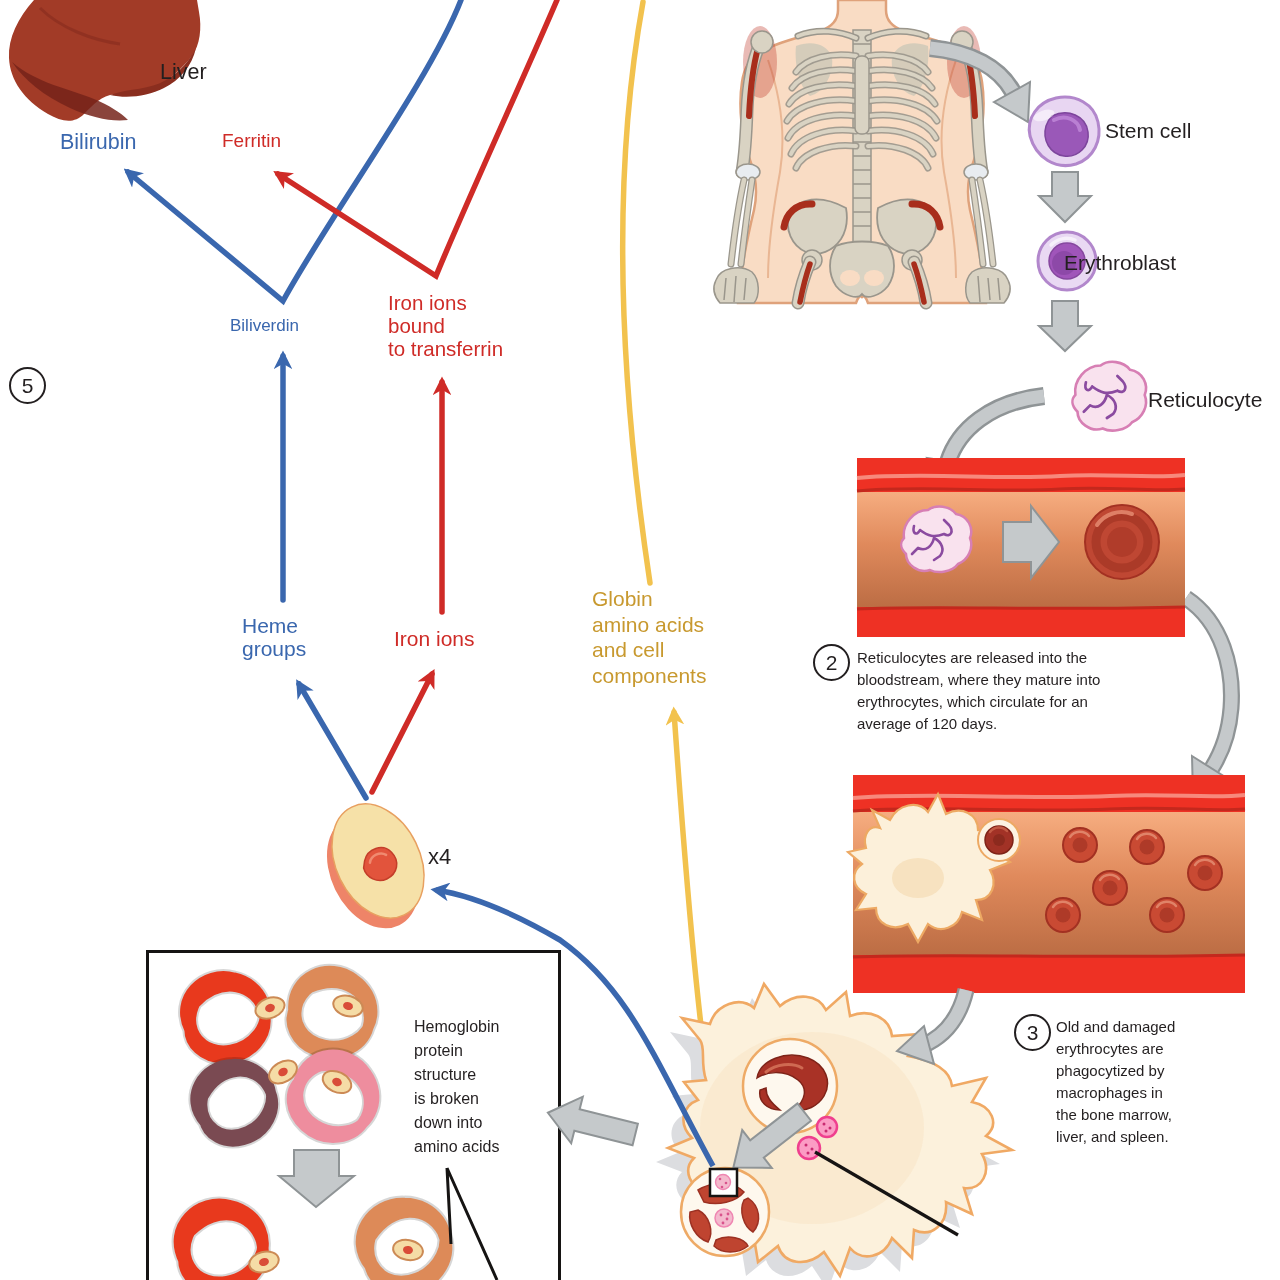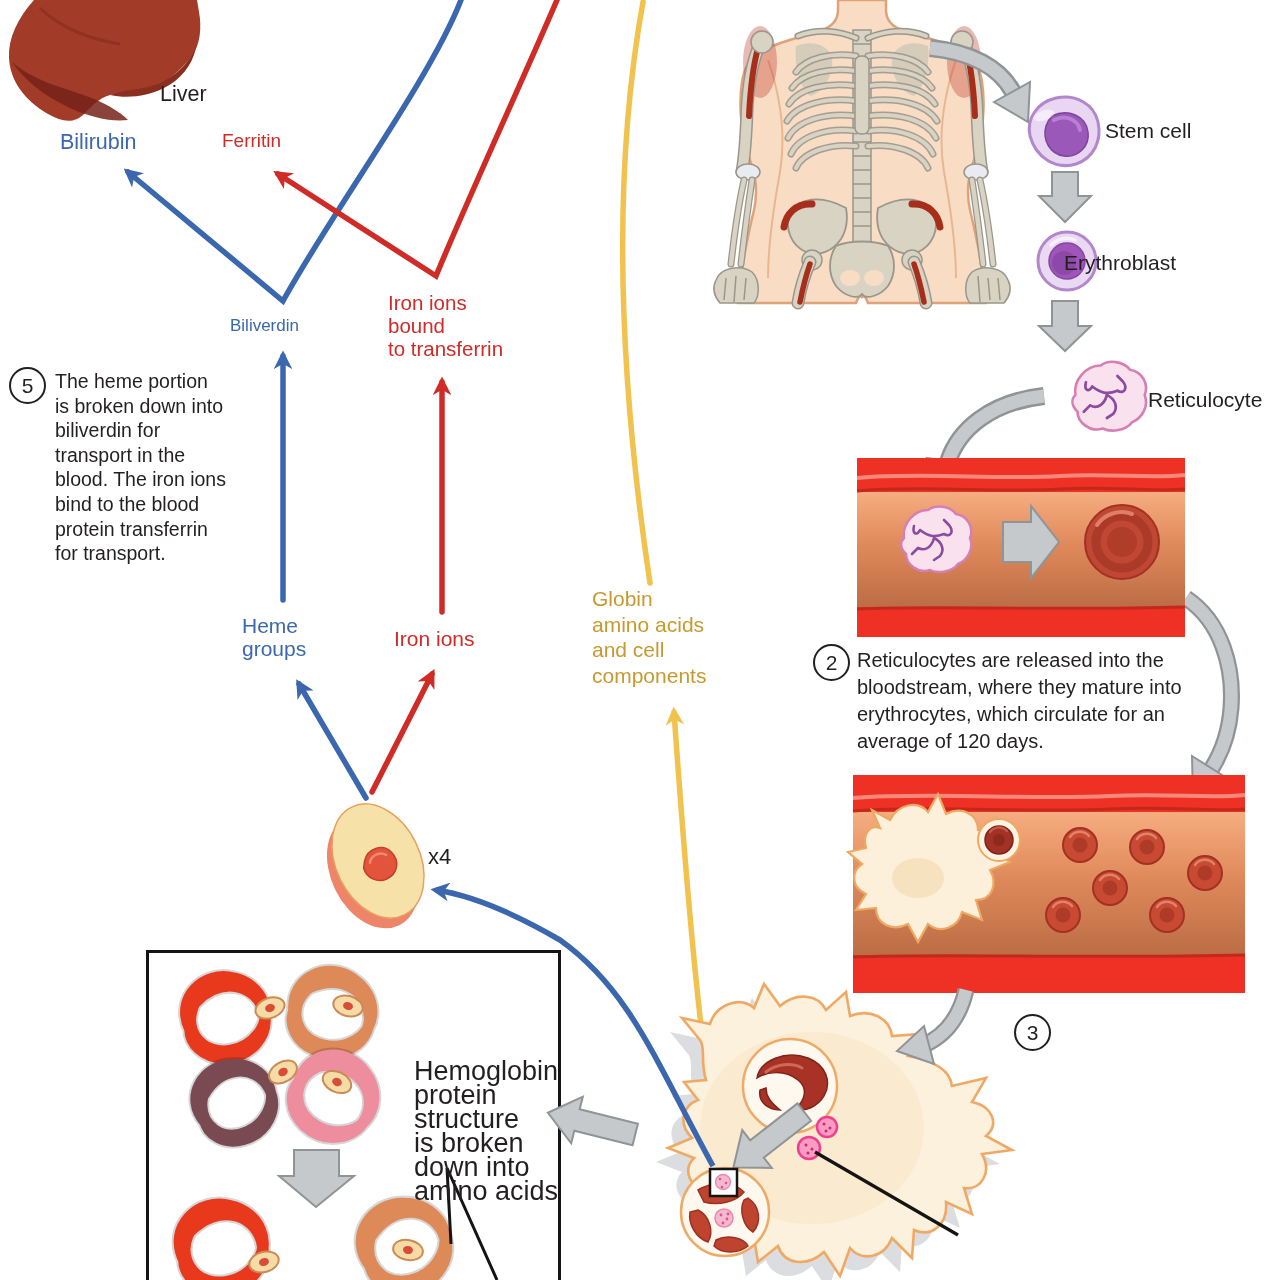--- a/index.html
+++ b/index.html
@@ -8,21 +8,21 @@
   #canvas svg.layer{position:absolute;left:0;top:0;z-index:1;pointer-events:none;}
   .box{position:absolute;z-index:0;border:3.5px solid #161413;background:#fff;}
   .lbl{position:absolute;z-index:2;white-space:pre-line;line-height:1.12;}
   .c-blue{color:#3a67ae;}
   .c-red{color:#cf2b27;}
   .c-gold{color:#c8992f;}
   .c-black{color:#231f20;}
   .ctr{text-align:left;}
   .stepnum{position:absolute;z-index:2;width:33px;height:33px;border:2.6px solid #231f20;
            border-radius:50%;text-align:center;line-height:33px;font-size:21px;color:#231f20;}
-  .steptext{position:absolute;z-index:2;color:#231f20;font-size:20px;line-height:27px;white-space:pre-line;}
+  .steptext{position:absolute;z-index:2;color:#231f20;font-size:15px;line-height:22px;white-space:pre-line;}
 </style>
 </head>
 <body>
 
 <div id="canvas">
 
   <div class="box" style="left:146px;top:950px;width:409px;height:370px;"></div>
 
   <svg class="layer" width="1280" height="1280" viewBox="0 0 1280 1280">
     <defs>
@@ -304,21 +304,21 @@
       <use href="#hemeSm" transform="translate(348,1006) rotate(15)"></use>
       <use href="#hemeSm" transform="translate(283,1072) rotate(-30)"></use>
       <use href="#hemeSm" transform="translate(337,1082) rotate(25)"></use>
       <use href="#hemeSm" transform="translate(264,1262) rotate(-15)"></use>
       <use href="#hemeSm" transform="translate(408,1250) rotate(10)"></use>
       <polygon points="294,1150 339,1150 339,1176 354,1176 316,1207 279,1176 294,1176" fill="#c5c9cb" stroke="#8f9496" stroke-width="2"></polygon>
       <path d="M447,1168 L451,1244 M447,1168 L497,1280" stroke="#161413" stroke-width="3" fill="none"></path>
     </g>
   </svg>
 
-  <div class="lbl c-black" style="left:160px;top:82px;width:70px;font-size:21.5px;">Liver</div>
+  <div class="lbl c-black" style="left:160px;top:60px;width:70px;font-size:21.5px;">Liver</div>
 
   <div class="lbl c-blue ctr" style="left:60px;top:130px;width:98px;font-size:21.5px;">Bilirubin</div>
 
   <div class="lbl c-red ctr" style="left:222px;top:130px;width:84px;font-size:19px;">Ferritin</div>
 
   <div class="lbl c-blue ctr" style="left:230px;top:316px;width:106px;font-size:17px;">Biliverdin</div>
 
   <div class="lbl c-red ctr" style="left:388px;top:292px;width:128px;font-size:20.5px;line-height:22.8px;">Iron ions
 bound
 to transferrin</div>
@@ -336,38 +336,36 @@
   <div class="lbl c-black" style="left:428px;top:845px;font-size:22px;">x4</div>
 
   <div class="lbl c-black" style="left:1105px;top:119px;width:110px;font-size:21px;">Stem cell</div>
 
   <div class="lbl c-black" style="left:1064px;top:251px;width:130px;font-size:21px;">Erythroblast</div>
 
   <div class="lbl c-black" style="left:1148px;top:388px;width:130px;font-size:21px;">Reticulocyte</div>
 
   <div class="lbl c-black" style="left:963px;top:1294px;width:110px;font-size:21px;">Lysosome</div>
 
-  <div class="lbl c-black" style="left:414px;top:1015px;width:146px;font-size:27px;line-height:24px;margin-top:44px;">Hemoglobin
+  <div class="lbl c-black" style="left:414px;top:1015px;width:146px;font-size:16px;line-height:24px;">Hemoglobin
 protein
 structure
 is broken
 down into
 amino acids</div>
 
   <div class="stepnum" style="left:9px;top:367px;">5</div>
-  <div class="steptext" style="left:55px;top:369px;width:205px;font-size:19.5px;line-height:24.6px;">The heme portion
-is broken down into
-biliverdin for
-transport in the
-blood. The iron ions
-bind to the blood
-protein transferrin
-for transport.</div>
 
   <div class="stepnum" style="left:813px;top:644px;">2</div>
   <div class="steptext" style="left:857px;top:647px;width:375px;">Reticulocytes are released into the
 bloodstream, where they mature into
 erythrocytes, which circulate for an
 average of 120 days.</div>
 
   <div class="stepnum" style="left:1014px;top:1014px;">3</div>
+  <div class="steptext" style="left:1056px;top:1016px;width:195px;">Old and damaged
+erythrocytes are
+phagocytized by
+macrophages in
+the bone marrow,
+liver, and spleen.</div>
 
 </div>
 
 </body></html>

